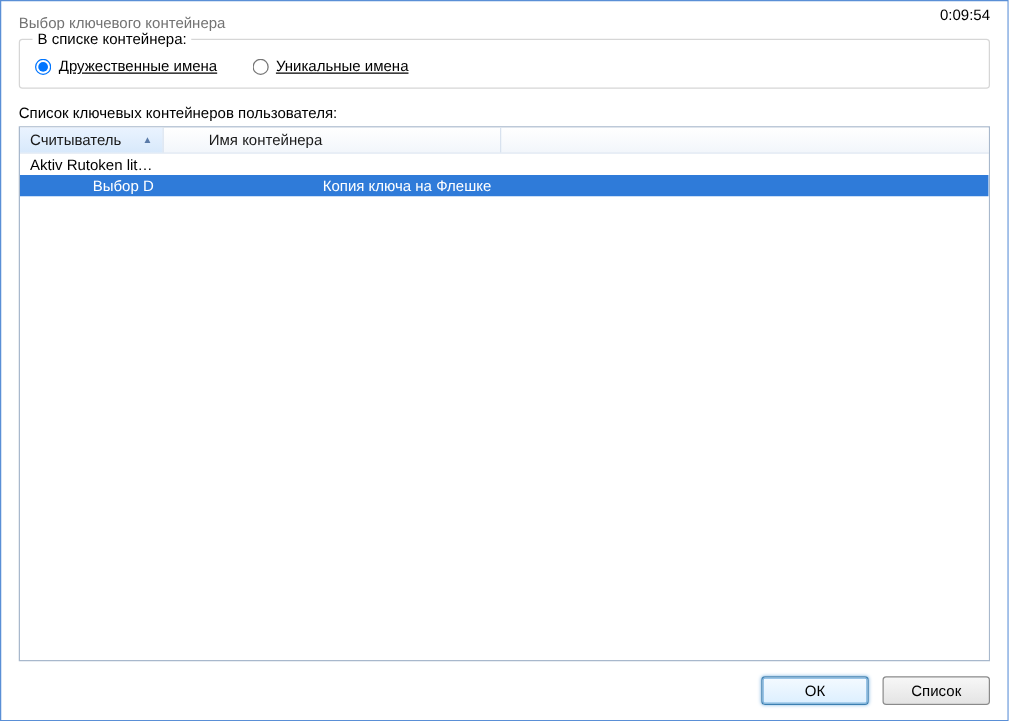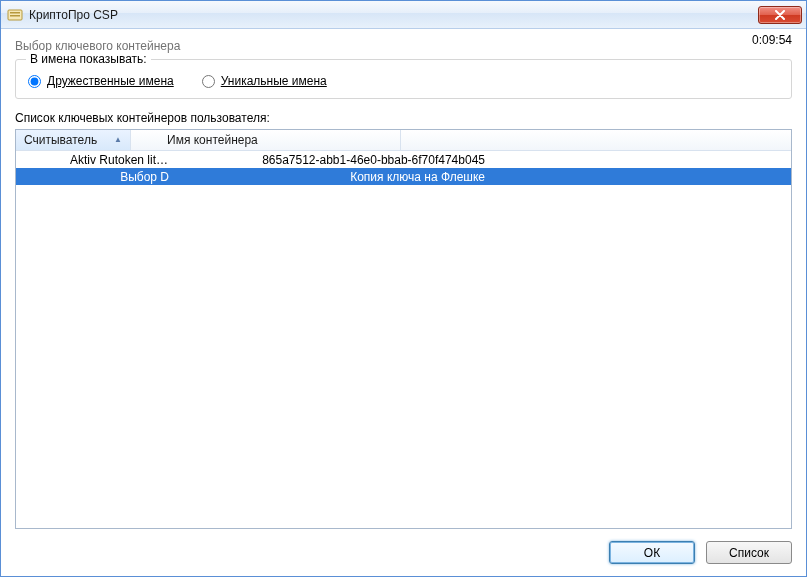--- a/index.html
+++ b/index.html
@@ -152,21 +152,20 @@
     font-size: 12px;
     height: 17px;
     align-items: center;
     cursor: default;
   }
   .lv-cell {
     padding: 0 8px;
     white-space: nowrap;
     overflow: hidden;
     text-overflow: ellipsis;
-    margin-left: 46px;
   }
   .lv-row.selected {
     background: #2f7bd9;
     color: #fff;
   }
 
   
   .button-row {
     display: flex;
     justify-content: flex-end;
@@ -188,43 +187,28 @@
     border: 1px solid #3c7fb1;
     box-shadow: 0 0 0 1px #7bb3e0 inset, 0 0 3px #7bb3e0;
     background: linear-gradient(to bottom,#f4faff,#dcefff);
   }
 </style>
 </head>
 <body>
 
 <div class="window">
 
-  <div class="titlebar">
-    <span class="app-icon">
-      <svg width="16" height="16" viewBox="0 0 16 16">
-        <rect x="1" y="3" width="14" height="10" rx="1" fill="#f6e9b8" stroke="#b79a3c"></rect>
-        <rect x="3" y="5" width="10" height="1.5" fill="#b79a3c"></rect>
-        <rect x="3" y="8" width="10" height="1.5" fill="#b79a3c"></rect>
-      </svg>
-    </span>
-    <span class="title">КриптоПро CSP</span>
-    <div class="close-btn">
-      <svg width="12" height="10" viewBox="0 0 12 10">
-        <path d="M2 1 L10 9 M10 1 L2 9" stroke="#fff" stroke-width="2" stroke-linecap="round"></path>
-      </svg>
-    </div>
-  </div>
 
   <div class="client">
     <div class="timer">0:09:54</div>
 
     <div class="section-title">Выбор ключевого контейнера</div>
 
     <div class="groupbox">
-      <span class="legend">В имена показывать:</span>
+      <span class="legend">В списке контейнера:</span>
       <div class="radio-row">
         <label class="radio-item">
           <input type="radio" name="nmode" checked="" style="">
           <span>Дружественные имена</span>
         </label>
         <label class="radio-item">
           <input type="radio" name="nmode" style="">
           <span>Уникальные имена</span>
         </label>
       </div>
@@ -239,21 +223,20 @@
           <span class="sort-arrow">▲</span>
         </div>
         <div class="lv-hcell col-name">
           <span>Имя контейнера</span>
         </div>
         <div class="lv-hcell col-rest"></div>
       </div>
       <div class="lv-body" id="lv-body">
           <div class="lv-row">
             <div class="lv-cell col-reader">Aktiv Rutoken lite 0</div>
-            <div class="lv-cell col-name">865a7512-abb1-46e0-bbab-6f70f474b045</div>
           </div>
           <div class="lv-row selected">
             <div class="lv-cell col-reader">Выбор D</div>
             <div class="lv-cell col-name">Копия ключа на Флешке</div>
           </div>
         </div>
     </div>
 
     <div class="button-row">
       <button class="btn default">ОК</button>

